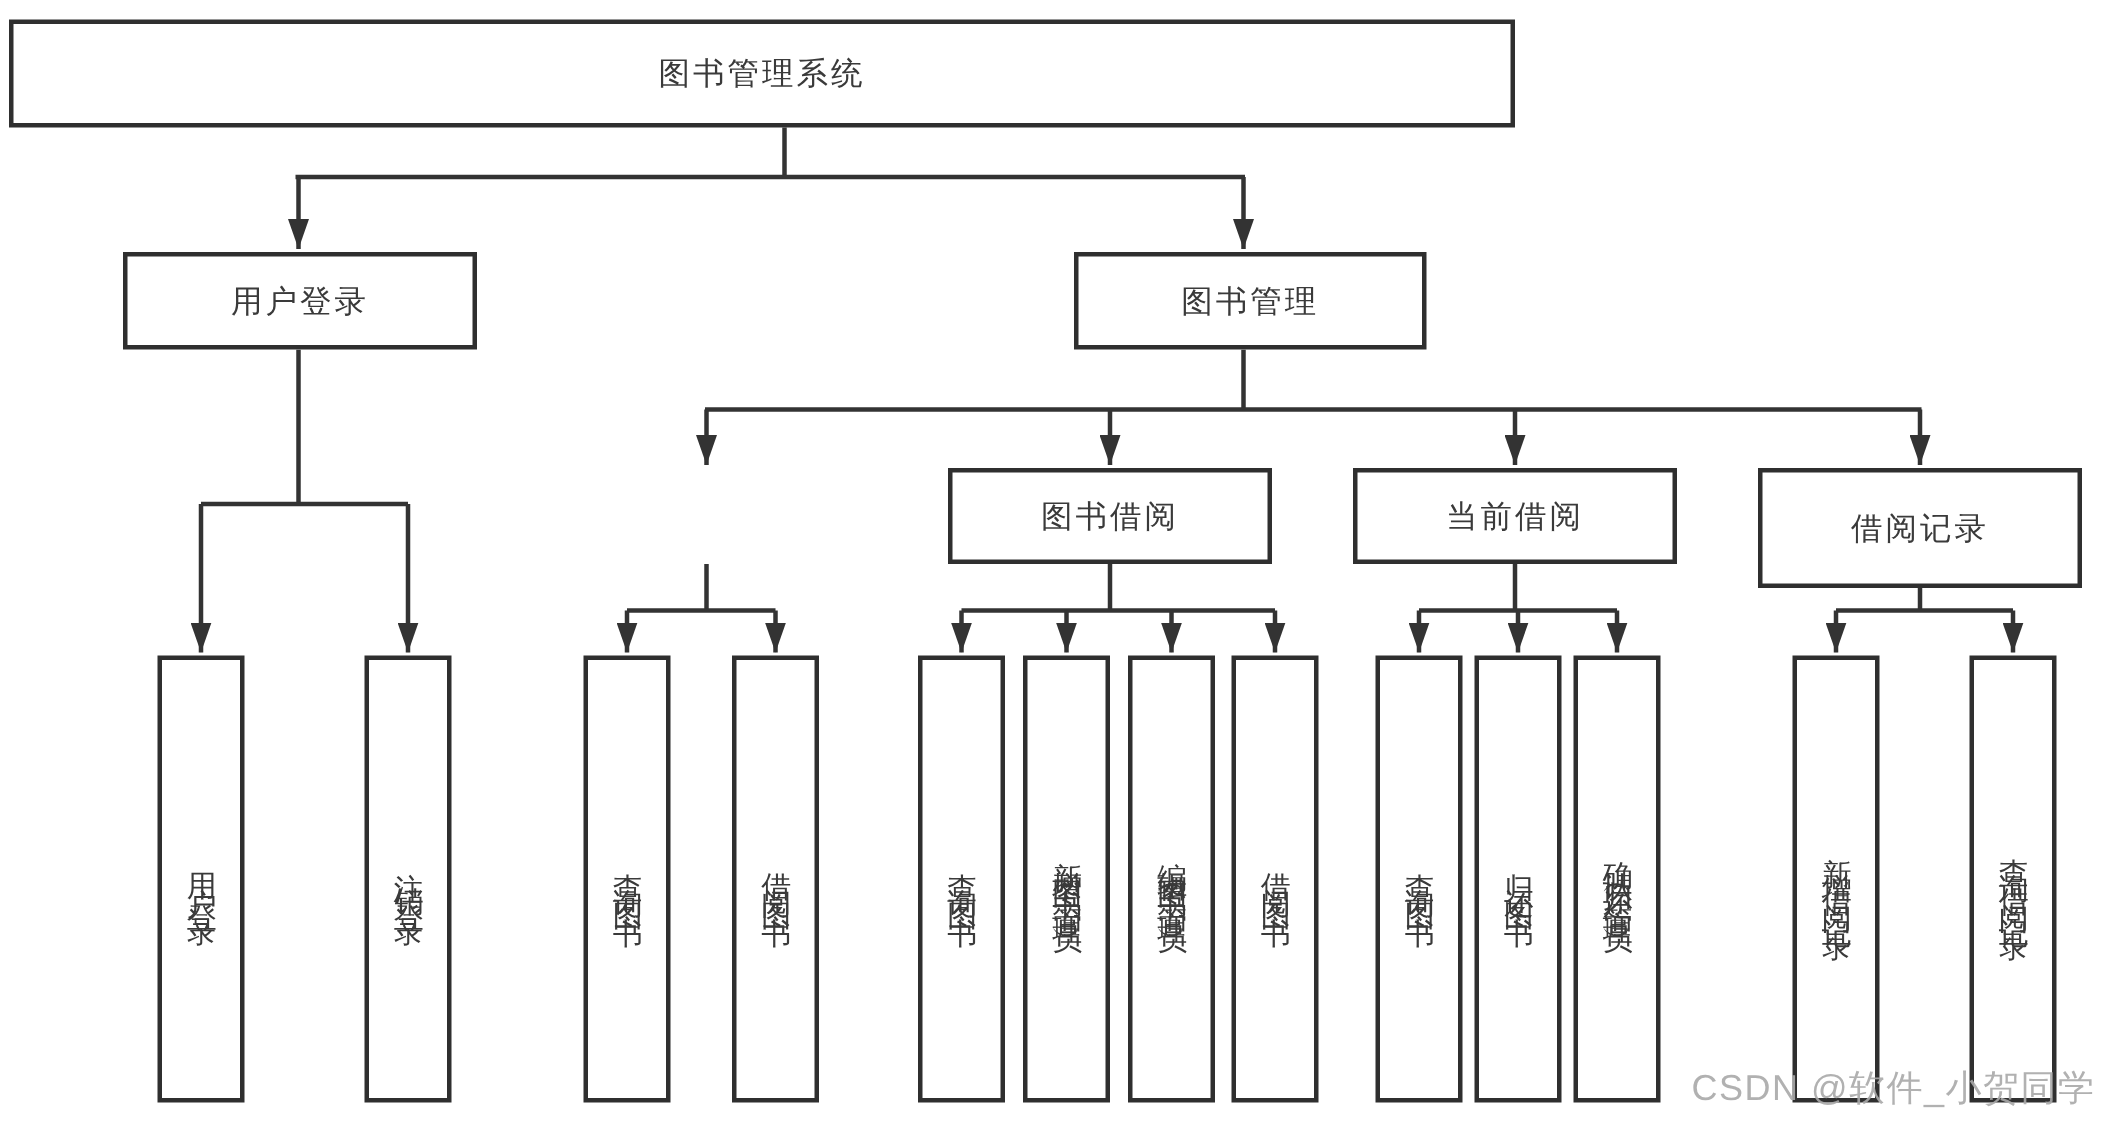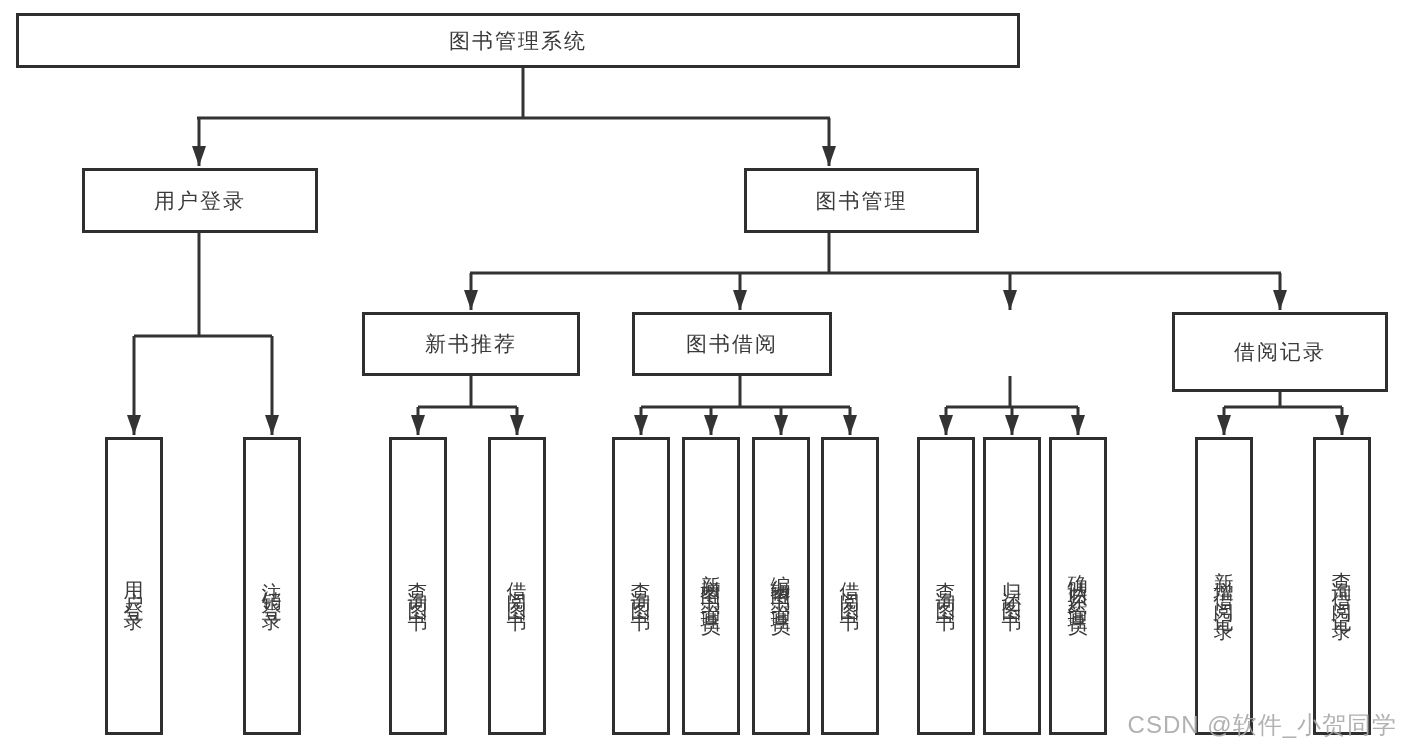--- a/index.html
+++ b/index.html
@@ -84,36 +84,36 @@
     </g>
 
     <g>
       <line x1="1280" y1="376" x2="1280" y2="407"></line>
       <line x1="1224" y1="407" x2="1342" y2="407"></line>
       <line x1="1224" y1="407" x2="1224" y2="435" marker-end="url(#ah)"></line>
       <line x1="1342" y1="407" x2="1342" y2="435" marker-end="url(#ah)"></line>
     </g>
   </svg>
 
-  <div class="box hbox" style="left:16px;top:13px;width:1004px;height:55px">
+  <div class="box hbox" style="left:6px;top:13px;width:1004px;height:72px">
     <span class="lbl">图书管理系统</span>
   </div>
 
   <div class="box hbox" style="left:82px;top:168px;width:236px;height:65px">
     <span class="lbl">用户登录</span>
   </div>
-  <div class="box hbox" style="left:744px;top:168px;width:235px;height:65px">
+  <div class="box hbox" style="left:716px;top:168px;width:235px;height:65px">
     <span class="lbl">图书管理</span>
   </div>
 
-  <div class="box hbox" style="left:362px;top:312px;width:218px;height:64px">
-    <span class="lbl">新书推荐</span>
+  <div class="box hbox" style="left:632px;top:312px;width:216px;height:64px">
+    <span class="lbl">图书借阅</span>
   </div>
-  <div class="box hbox" style="left:632px;top:312px;width:200px;height:64px">
-    <span class="lbl">图书借阅</span>
+  <div class="box hbox" style="left:902px;top:312px;width:216px;height:64px">
+    <span class="lbl">当前借阅</span>
   </div>
   <div class="box hbox" style="left:1172px;top:312px;width:216px;height:80px">
     <span class="lbl">借阅记录</span>
   </div>
 
   <div class="box leaf" style="left:105px">
     <span class="vlbl">用户登录</span>
   </div>
   <div class="box leaf" style="left:243px">
     <span class="vlbl">注销登录</span>

